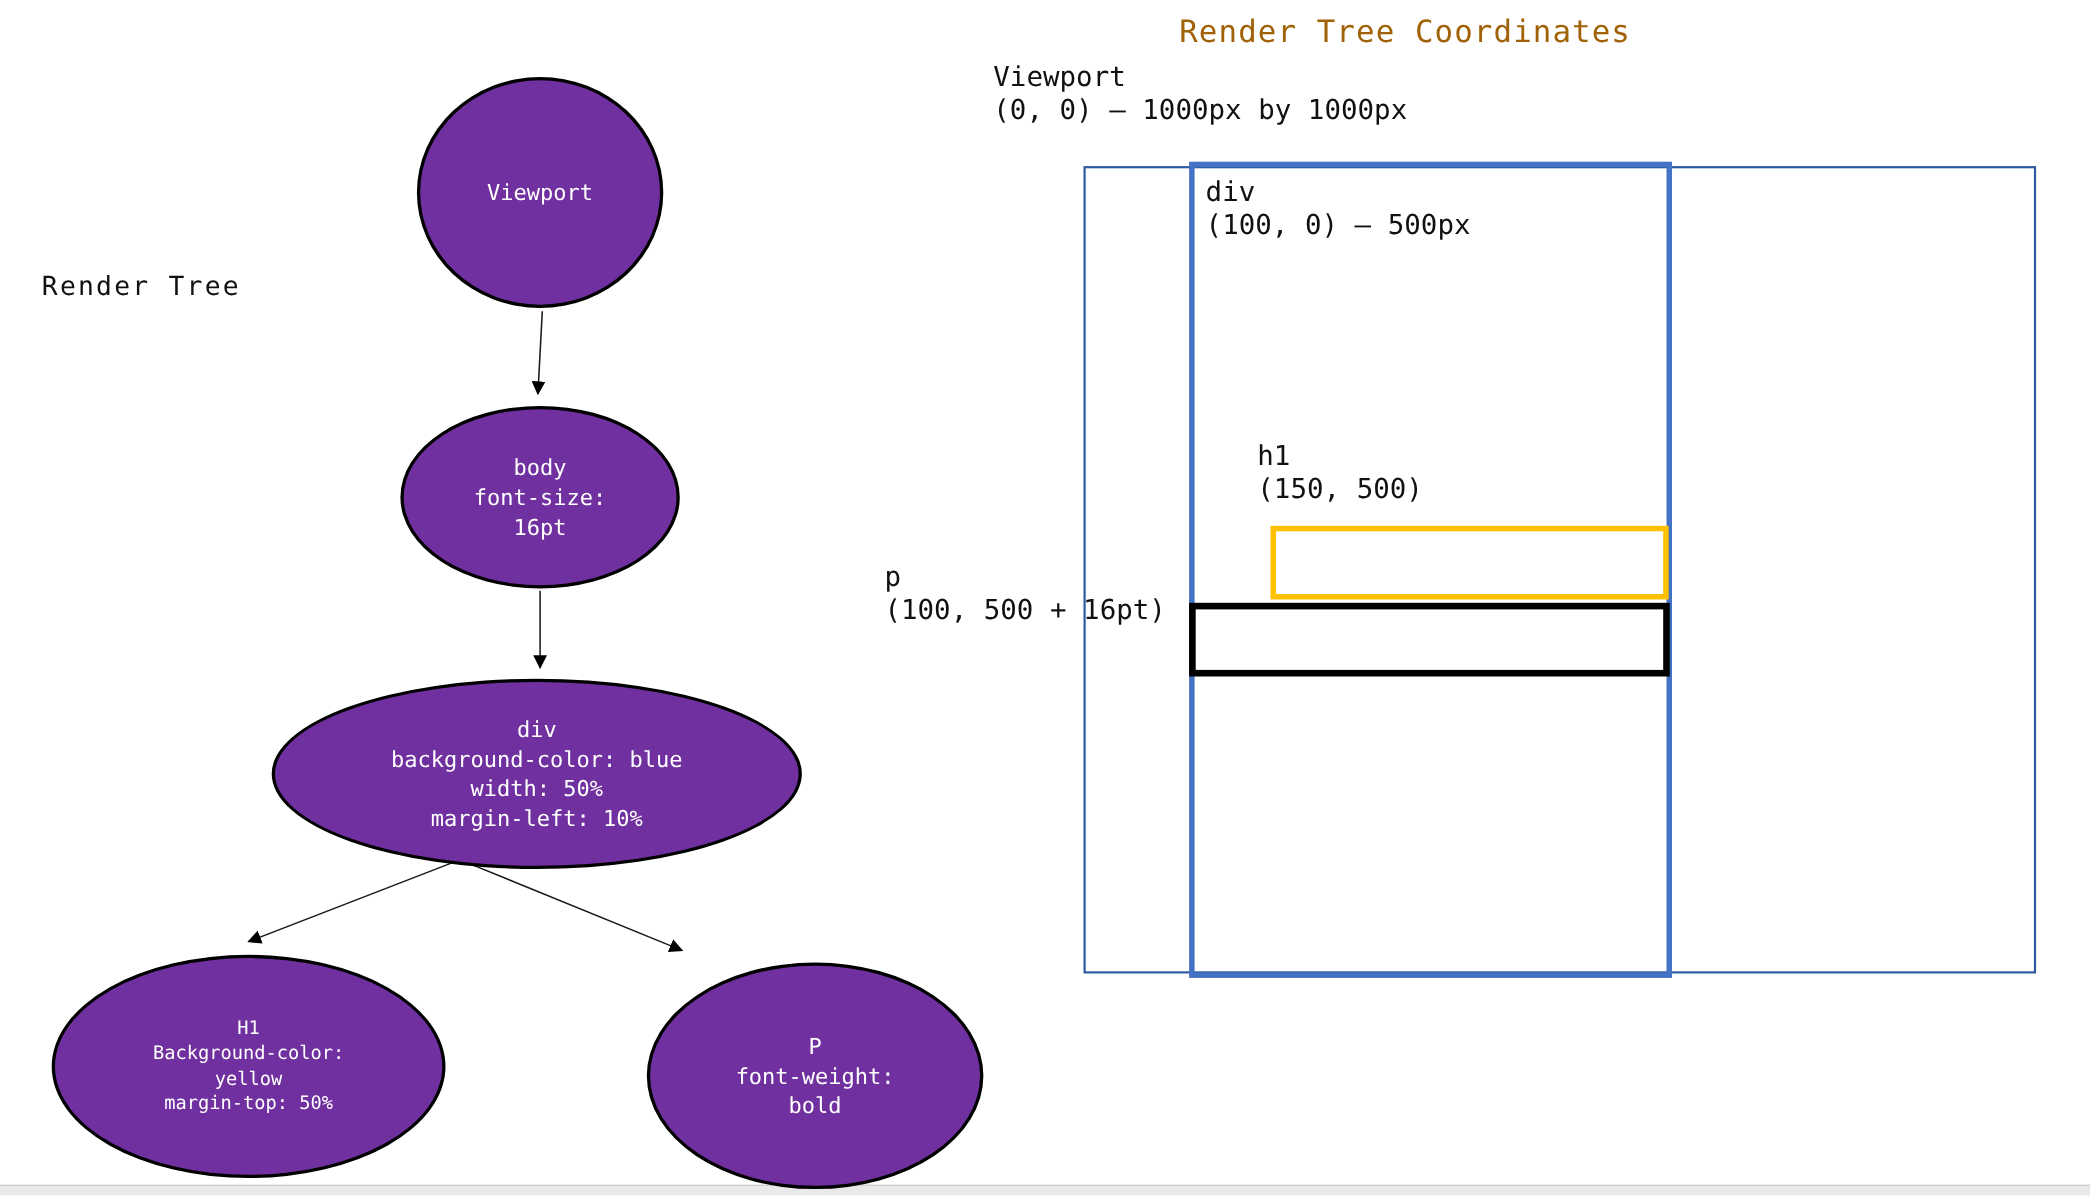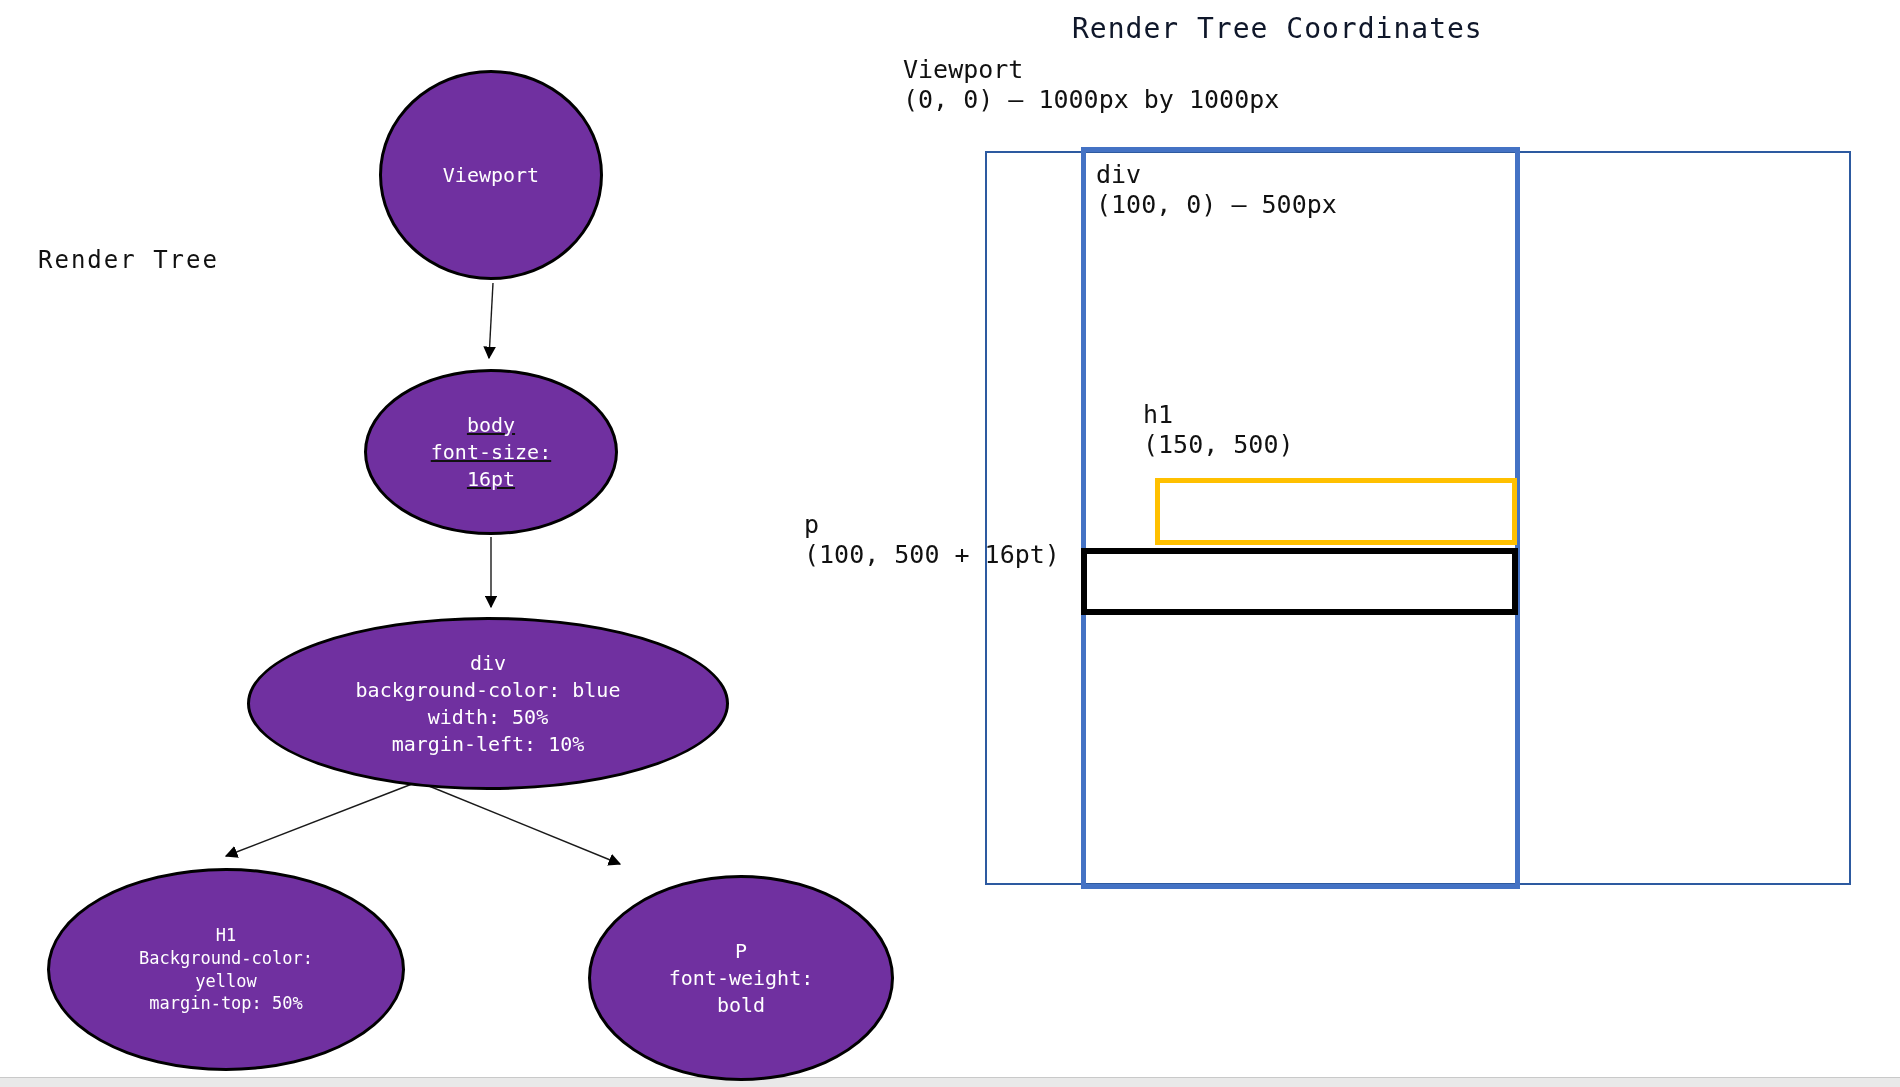--- a/index.html
+++ b/index.html
@@ -30,31 +30,31 @@
     z-index: 2;
     box-sizing: border-box;
   }
   .node-label {
     color: #ffffff;
     white-space: pre-line;
     font-size: 20px;
     line-height: 1.35;
   }
   .node-viewport { left: 379px; top: 70px;  width: 224px; height: 210px; }
-  .node-body     { left: 364px; top: 369px; width: 254px; height: 166px; text-decoration: underline; }
+  .node-body     { left: 364px; top: 369px; width: 254px; height: 166px; }
   .node-div      { left: 247px; top: 617px; width: 482px; height: 173px; }
   .node-h1       { left: 47px;  top: 868px; width: 358px; height: 203px; }
   .node-p        { left: 588px; top: 875px; width: 306px; height: 206px; }
   .node-h1 .node-label { font-size: 17px; }
 
   
   .right-title {
     left: 1072px; top: 12px;
     font-size: 28px; letter-spacing: 1px;
-    color: #0f172a; white-space: nowrap;
+    color: #a16207; white-space: nowrap;
   }
   .coord-label {
     font-size: 25px; line-height: 30px;
     color: #111111;
     white-space: pre-line;
     z-index: 6;
   }
   .lbl-viewport { left: 903px;  top: 55px; }
   .lbl-div      { left: 1096px; top: 160px; }
   .lbl-h1       { left: 1143px; top: 400px; }

